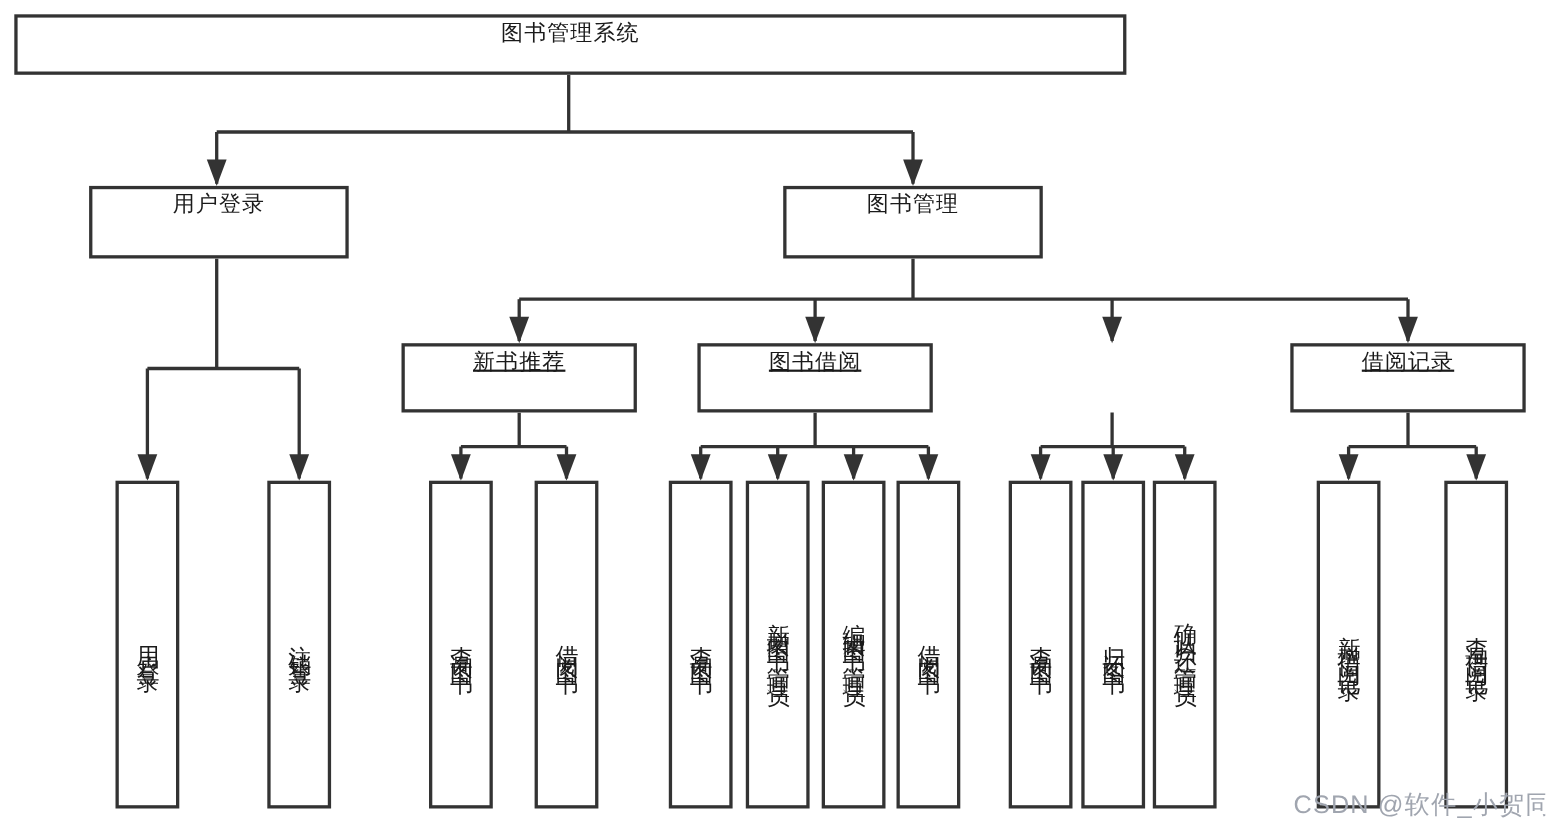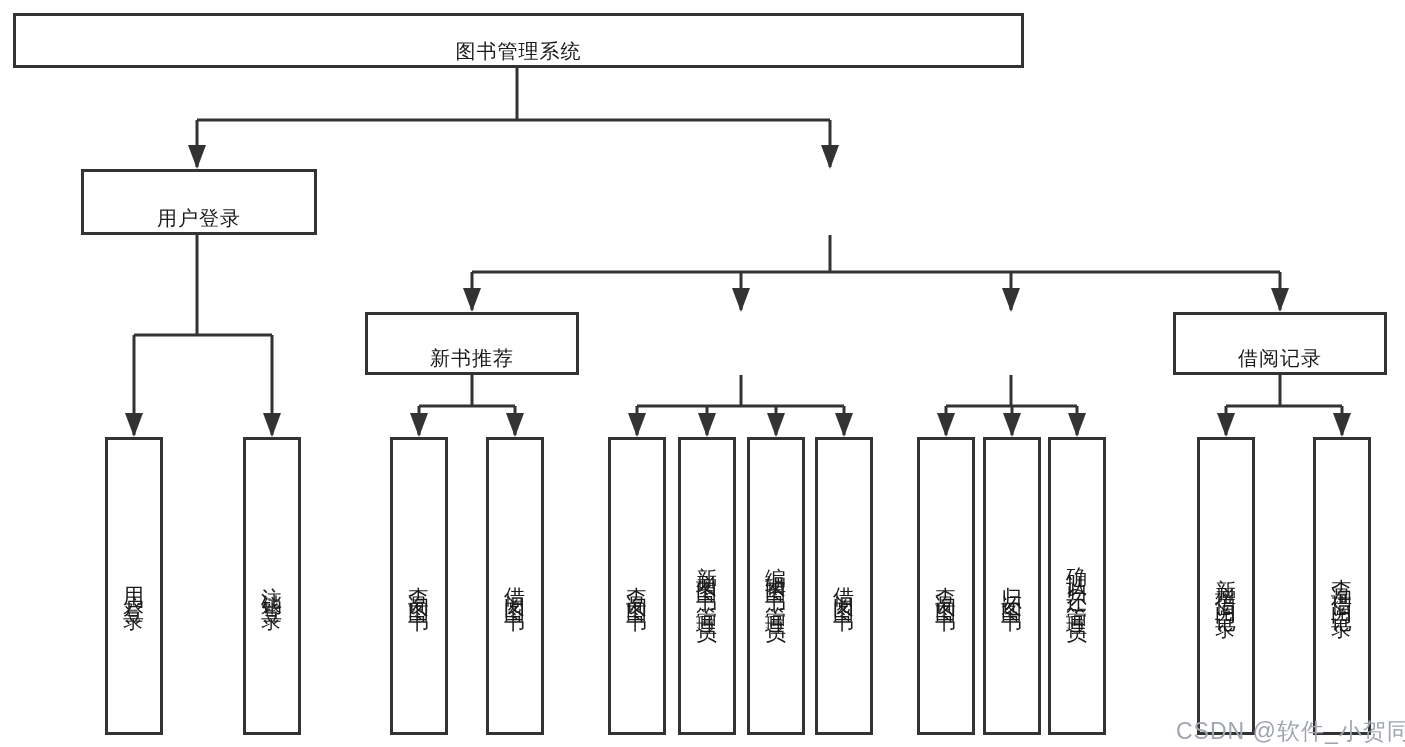--- a/index.html
+++ b/index.html
@@ -20,30 +20,30 @@
     left: 0;
     top: 0;
     z-index: 1;
   }
   .hbox {
     position: absolute;
     box-sizing: border-box;
     background: #ffffff;
     border: 3px solid #333333;
     display: flex;
-    align-items: flex-end;
+    align-items: flex-start;
     justify-content: center;
     font-size: 20px;
     color: #1a1a1a;
     z-index: 2;
     letter-spacing: 1px;
   }
   .root-box  { left: 13px;  top: 13px;  width: 1011px; height: 55px; }
   .lvl2-box  { top: 169px;  width: 236px; height: 66px; }
-  .lvl3-box  { top: 312px;  width: 214px; height: 63px; }
+  .lvl3-box  { top: 312px;  width: 214px; height: 63px; text-decoration: underline; }
   .vbox {
     position: absolute;
     box-sizing: border-box;
     background: #ffffff;
     border: 3px solid #333333;
     top: 437px;
     width: 58px;
     height: 298px;
     display: flex;
     align-items: center;
@@ -141,24 +141,30 @@
     </g>
   </svg>
 
   <div class="hbox root-box">
     <span>图书管理系统</span>
   </div>
 
   <div class="hbox lvl2-box" style="left:81px">
     <span>用户登录</span>
   </div>
+  <div class="hbox lvl2-box" style="left:712px">
+    <span>图书管理</span>
+  </div>
 
   <div class="hbox lvl3-box" style="left:365px">
     <span>新书推荐</span>
   </div>
+  <div class="hbox lvl3-box" style="left:634px">
+    <span>图书借阅</span>
+  </div>
   <div class="hbox lvl3-box" style="left:1173px">
     <span>借阅记录</span>
   </div>
 
   <div class="vbox" style="left:105px">
     <span class="vtext">用户登录</span>
   </div>
   <div class="vbox" style="left:243px">
     <span class="vtext">注销登录</span>
   </div>

